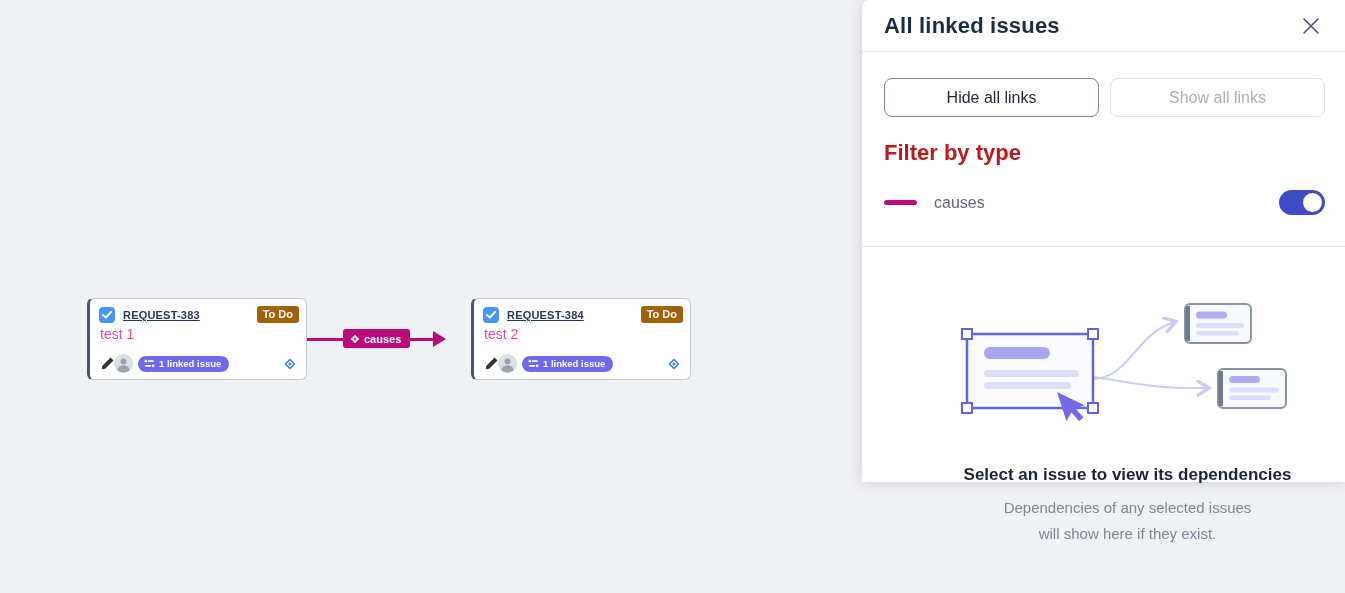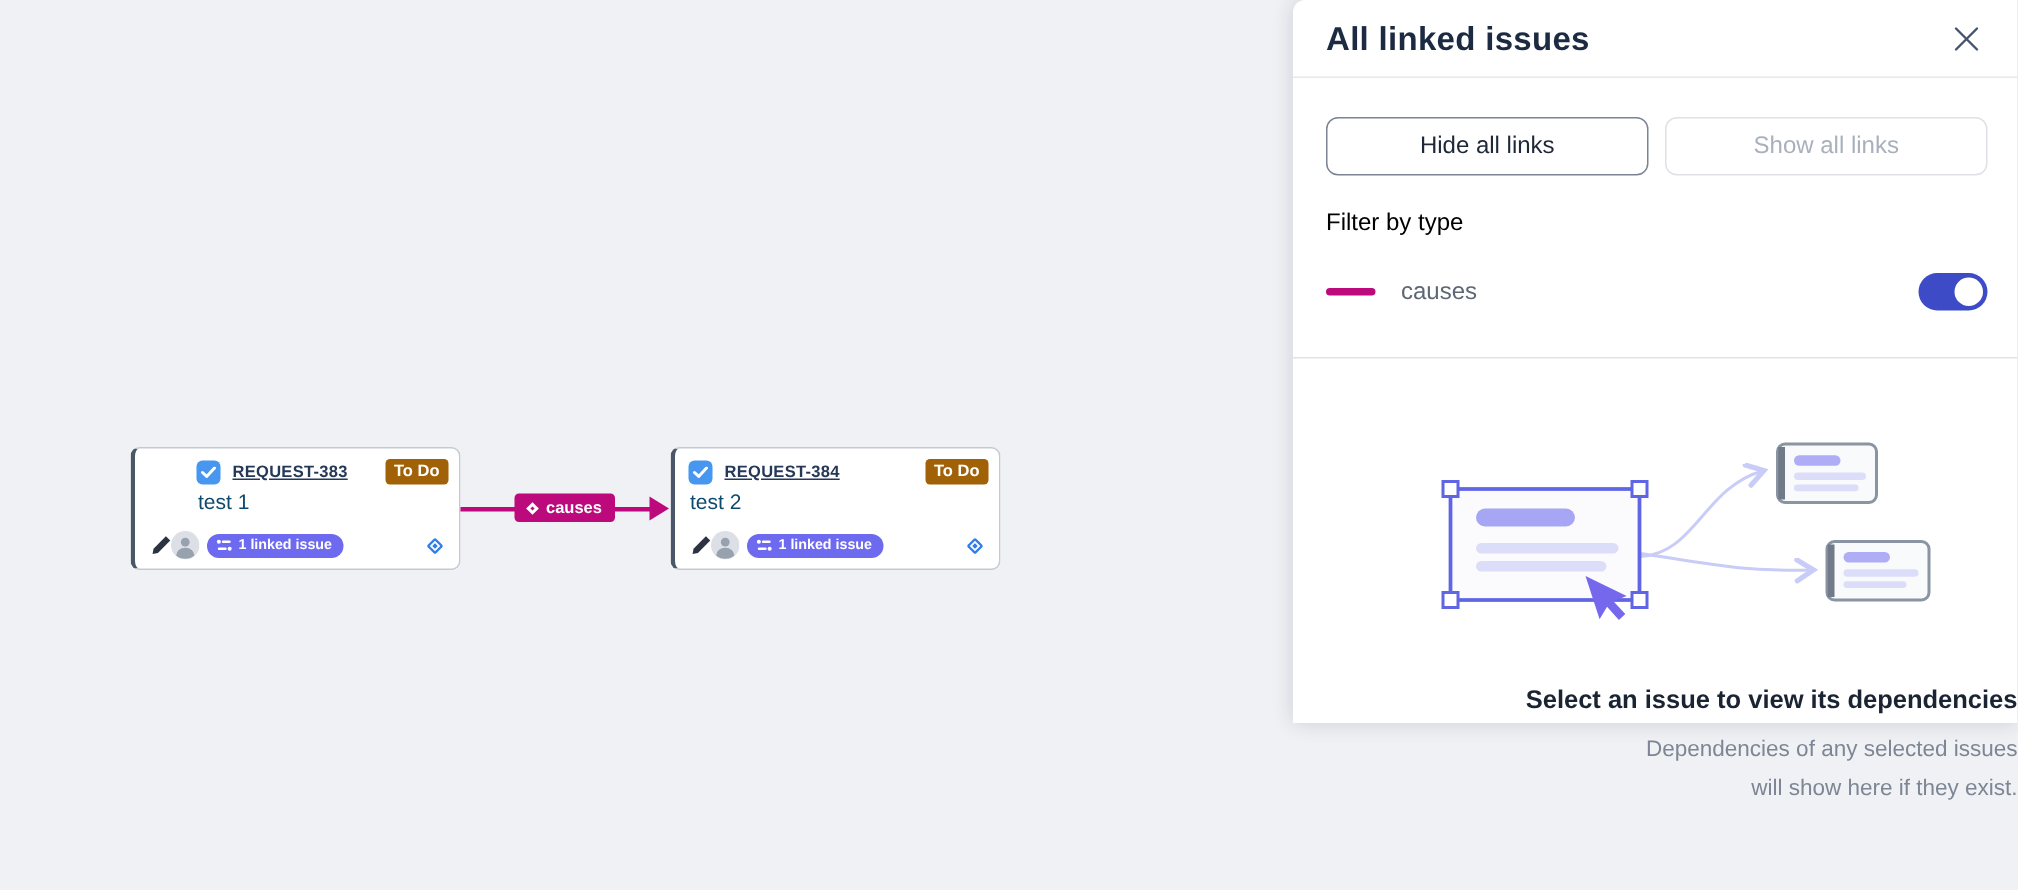--- a/index.html
+++ b/index.html
@@ -4,29 +4,29 @@
 <style>
   * { margin:0; padding:0; box-sizing:border-box; }
   html,body { width:1345px; height:593px; overflow:hidden; }
   body { font-family:"Liberation Sans", sans-serif; position:relative; background:#F0F1F4; }
 
   .canvas { position:absolute; inset:0; background:#F0F1F4; }
 
   
   .issue-card { position:absolute; width:220px; height:82px; background:#fff;
     border:1px solid #C4CAD3; border-left:3px solid #4A5768; border-radius:6px; }
-  .card-1 { left:87px; top:298px;padding-left:32px; }
-  .card-2 { left:447px; top:298px; }
+  .card-1 { left:87px; top:298px; }
+  .card-2 { left:471px; top:298px; }
   .card-top { display:flex; align-items:center; gap:8px; padding:7px 7px 0 9px; }
   .checkbox { width:16px; height:16px; border-radius:4px; background:#4796F0;
     display:flex; align-items:center; justify-content:center; flex:0 0 auto; }
   .issue-key { font-size:11px; font-weight:bold; color:#253858; text-decoration:underline; letter-spacing:.2px; }
   .status-badge { margin-left:auto; background:#a16207; color:#fff; font-size:11px; font-weight:bold;
     padding:3px 6px; border-radius:3px; line-height:1; }
-  .card-title { padding:3px 10px 0 10px; font-size:14px; color:#0c4a6e; }
+  .card-title { padding:3px 10px 0 10px; font-size:14px; color:#ec4899; }
   .card-bottom { position:absolute; left:8px; right:9px; bottom:6px; display:flex; align-items:center; }
   .pencil-wrap { width:18px; height:18px; display:flex; align-items:center; justify-content:center; z-index:2; }
   .avatar-wrap { width:19px; height:19px; margin-left:-2px; }
   .linked-pill { margin-left:5px; background:#6E6AF0; color:#fff; border-radius:9px; height:16px;
     display:flex; align-items:center; gap:4px; padding:0 8px 0 6px; font-size:9.5px; font-weight:bold;text-align:right; }
   .diamond-wrap { margin-left:auto; width:14px; height:14px; }
 
   
   .edge-line { position:absolute; left:307px; top:338px; width:128px; height:3px; background:#BC0A7D; }
   .edge-arrow { position:absolute; left:433px; top:331px; width:0; height:0;
@@ -42,29 +42,29 @@
     padding:0 20px 0 22px; border-bottom:1px solid #E6E8EC; }
   .panel-title { font-size:22px; font-weight:bold; color:#1C2B41; letter-spacing:.2px; }
   .close-btn { width:28px; height:28px; border:none; background:transparent; cursor:pointer;
     display:flex; align-items:center; justify-content:center; }
   .panel-controls { padding:26px 20px 31px 22px; border-bottom:1px solid #E0E3E8; }
   .btn-row { display:flex; gap:11px; }
   .panel-btn { width:215px; height:39px; background:#fff; border-radius:8px; font-size:16px;
     font-family:"Liberation Sans", sans-serif; cursor:pointer; }
   .btn-show { border:1px solid #DFE1E6; color:#A9B0BC; font-weight:normal; }
   .btn-hide { border:1px solid #7A8494; color:#1E2838; font-weight:500; }
-  .filter-heading { margin-top:23px; font-size:16px; font-weight:normal; color:#000000; }
+  .filter-heading { margin-top:23px; font-size:22px; font-weight:bold; color:#b91c1c; }
   .filter-row { margin-top:24px; display:flex; align-items:center; }
   .type-swatch { width:33px; height:5px; border-radius:3px; background:#BC0A7D; }
   .type-label { margin-left:17px; font-size:16px; color:#5E6776; }
   .toggle { margin-left:auto; width:46px; height:25px; border-radius:13px; background:#3D4CC6;
     position:relative; cursor:pointer; }
   .toggle-knob { position:absolute; top:3px; right:3px; width:19px; height:19px; border-radius:50%; background:#fff; }
 
-  .empty-state { padding-top:42px; text-align:right;padding-left:48px; }
+  .empty-state { padding-top:42px; text-align:center;padding-left:48px; }
   .illustration { display:block; margin:0 auto; }
   .empty-heading { margin-top:24px; font-size:17px; font-weight:bold; color:#1A2433; }
   .empty-body { margin-top:10px; font-size:15px; line-height:26px; color:#7D8695; }
   .empty-body span { display:block; }
 </style>
 </head>
 <body>
 
 <div class="canvas">
 

